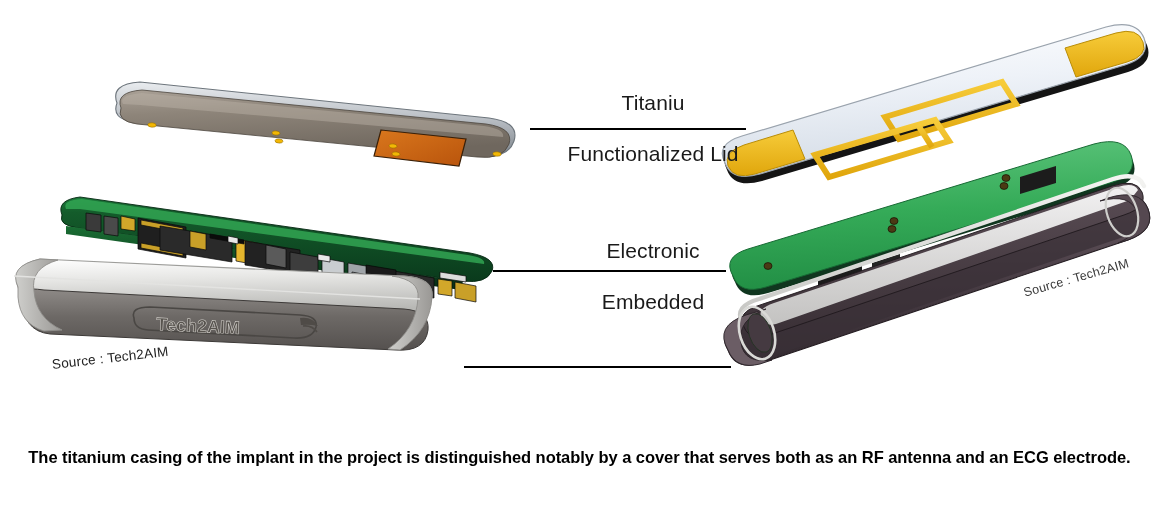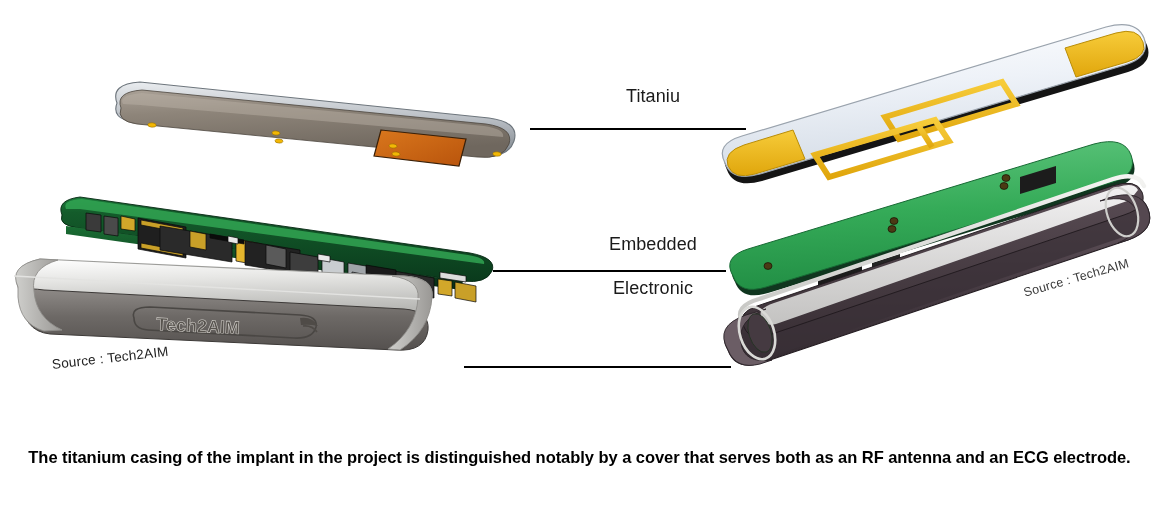--- a/index.html
+++ b/index.html
@@ -28,21 +28,21 @@
     display: block;
     width: 1159px;
     height: 430px;
   }
 
   
   .callout {
     position: absolute;
     text-align: center;
     color: #1a1a1a;
-    font-size: 18px;
+    font-size: 21px;
     line-height: 1.22;
     font-weight: 400;
     white-space: pre-line;
     letter-spacing: 0.1px;
   }
   .callout-lid      { left: 508px; top: 64px;  width: 290px; }
   .callout-elec     { left: 508px; top: 212px; width: 290px; }
   .callout-housing  { left: 508px; top: 305px; width: 290px; }
 
   .leader {
@@ -303,26 +303,27 @@
         </g>
 
         <path d="M1108,198 Q1140,188 1148,209 Q1156,230 1128,240 L1118,243 Q1144,232 1137,212 Q1130,193 1100,201 Z" fill="#554850" stroke="#2a2228" stroke-width="0.9"></path>
         <ellipse cx="1122" cy="212" rx="15" ry="25" transform="rotate(-18 1122 212)" fill="none" stroke="#cfcfcc" stroke-width="2.2"></ellipse>
       </g>
     </svg>
   </div>
 
   <div class="callout callout-lid">
     <div>Titaniu</div>
+    <div>Functionalized Lid</div>
   </div>
   <div class="leader leader-lid"></div>
 
   <div class="callout callout-elec">
+    <div>Electronic</div>
     <div>Embedded</div>
-    <div>Electronic</div>
   </div>
   <div class="leader leader-elec"></div>
 
   <div class="leader leader-housing"></div>
 
   <div class="watermark watermark-left">Source : Tech2AIM</div>
   <div class="watermark watermark-right">Source : Tech2AIM</div>
 
   <div class="caption">The titanium casing of the implant in the project is distinguished notably by a cover that serves both as an RF antenna and an ECG electrode.</div>
 

